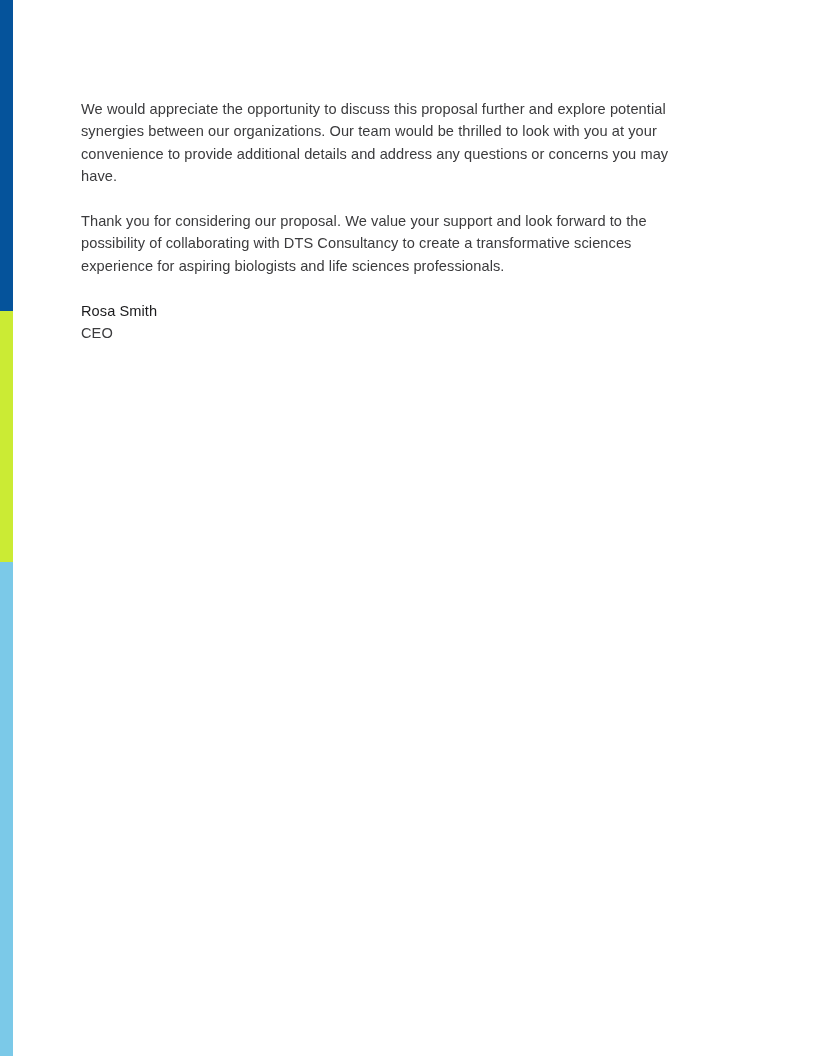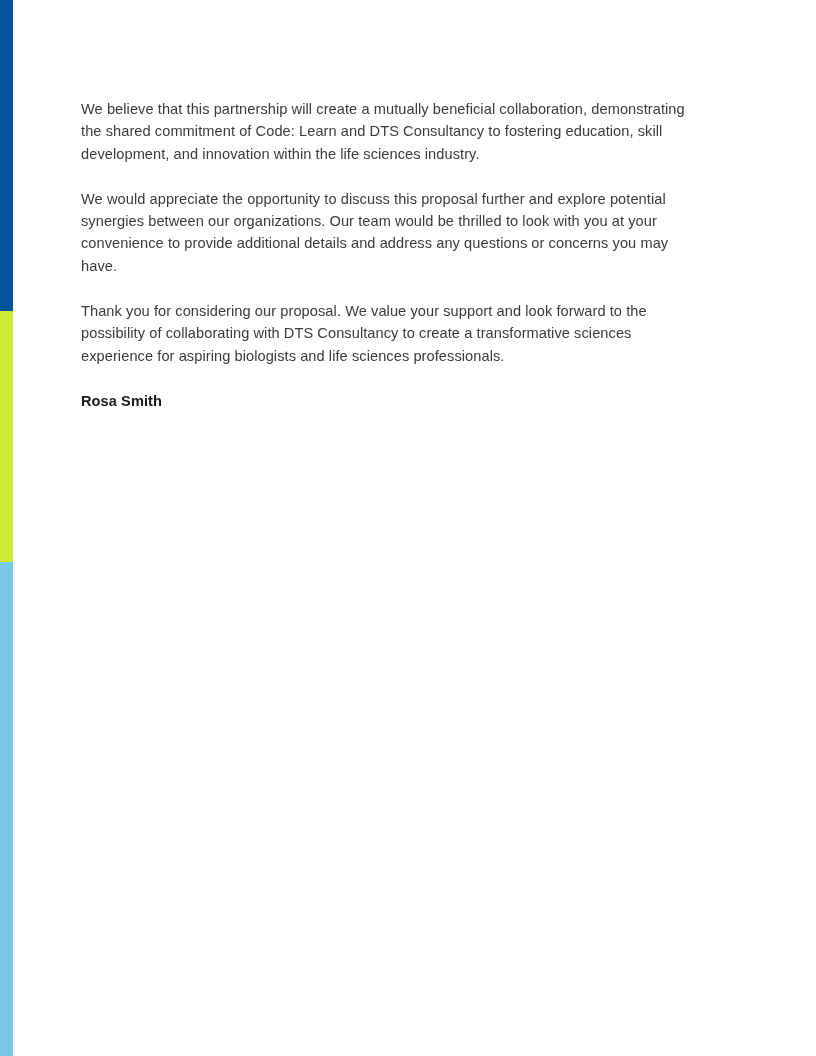--- a/index.html
+++ b/index.html
@@ -64,21 +64,21 @@
   }
 
   .signature {
     margin: 0;
     padding-top: 23px;
   }
   .sig-name {
     display: block;
     font-size: 14.6px;
     line-height: 22.3px;
-    font-weight: 700;
+    font-weight: 400;
     color: #1b1b1d;
     letter-spacing: 0.005em;
   }
   .sig-title,
   .sig-org {
     display: block;
     font-size: 14.6px;
     line-height: 22.3px;
     color: #3b3b3d;
     letter-spacing: 0.005em;
@@ -90,25 +90,25 @@
 <div class="page">
 
   <div class="accent-bar">
     <div class="accent-seg-blue"></div>
     <div class="accent-seg-green"></div>
     <div class="accent-seg-sky"></div>
   </div>
 
   <div class="content">
 
-    <p class="para">We believe that this partnership will create a mutually beneficial collaboration, demonstrating the shared commitment of Code: Learn and DTS Consultancy to fostering education, skill development, and innovation within the life sciences industry.</p>
 
     <p class="para">We would appreciate the opportunity to discuss this proposal further and explore potential synergies between our organizations. Our team would be thrilled to look with you at your convenience to provide additional details and address any questions or concerns you may have.</p>
 
     <p class="para">Thank you for considering our proposal. We value your support and look forward to the possibility of collaborating with DTS Consultancy to create a transformative sciences experience for aspiring biologists and life sciences professionals.</p>
 
 
     <div class="signature">
       <span class="sig-name">Rosa Smith</span>
+      <span class="sig-title">CEO</span>
     </div>
 
   </div>
 </div>
 
 </body></html>

